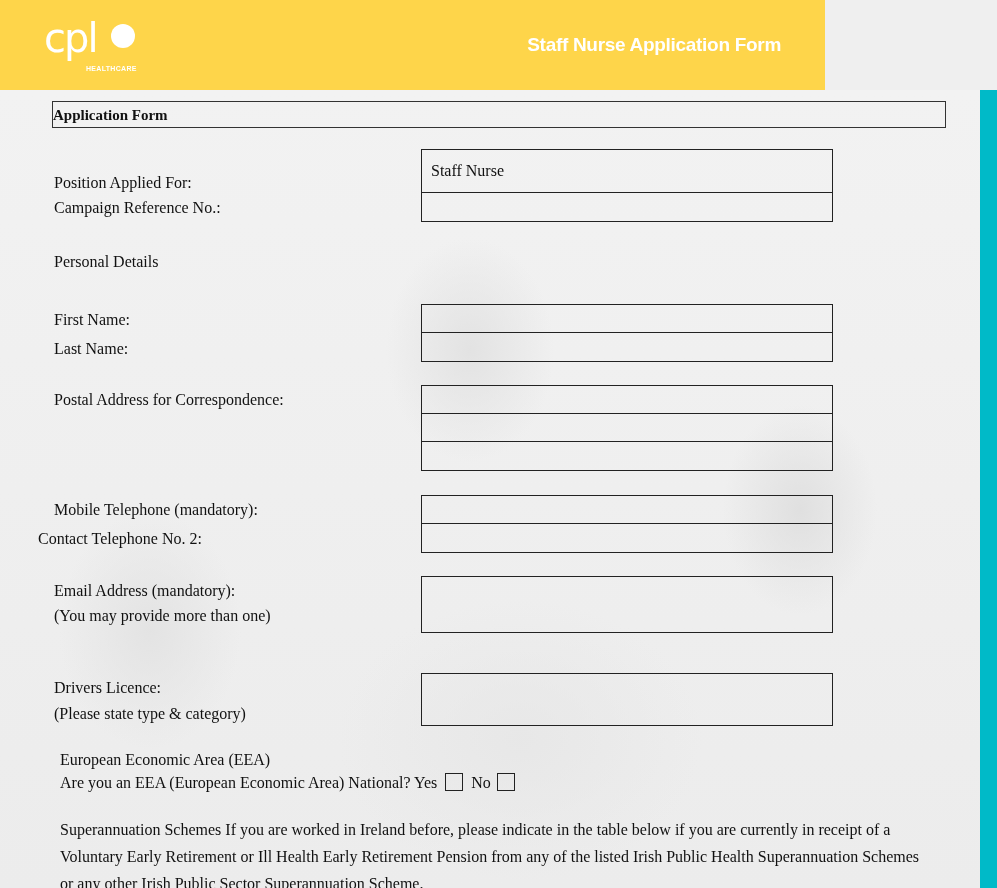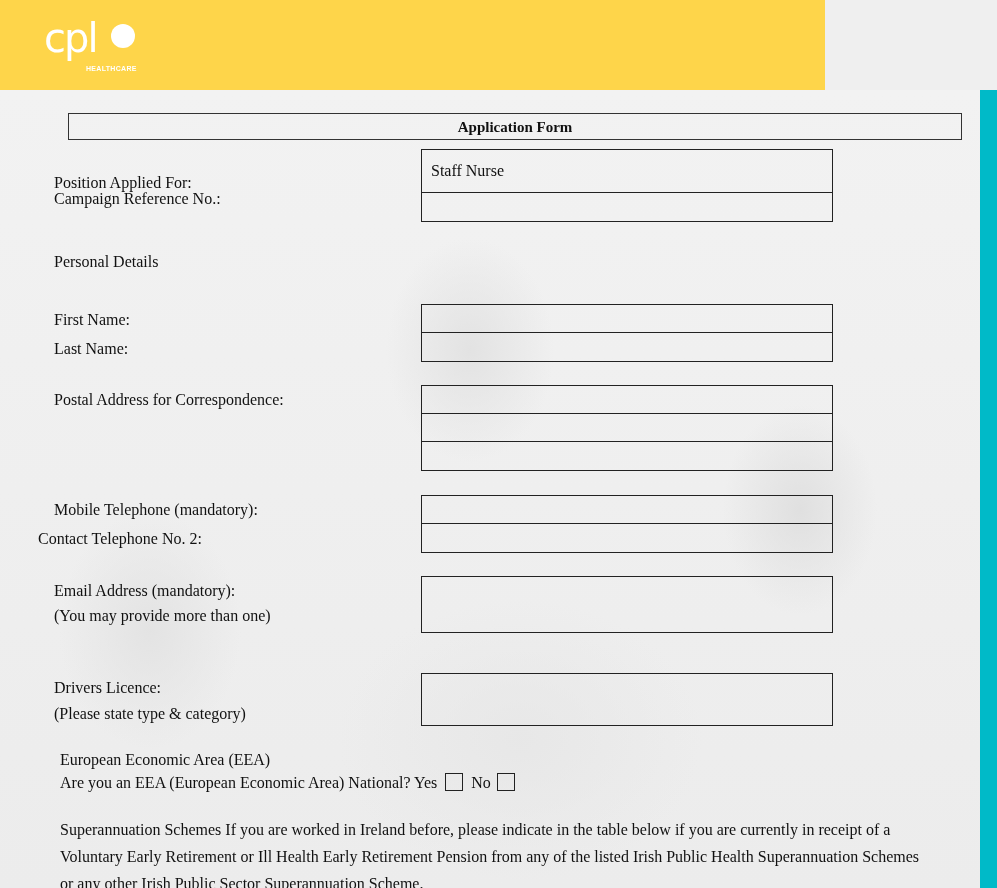--- a/index.html
+++ b/index.html
@@ -12,47 +12,48 @@
       radial-gradient(ellipse 260px 200px at 520px 650px, rgba(230,230,230,0.8), rgba(0,0,0,0) 70%),
       linear-gradient(180deg,#f2f2f2,#ececec);
   }
   .header { position:absolute; left:0; top:0; width:825px; height:90px; background:#fed54a; }
   .logo { position:absolute; left:44px; top:18px; color:#fff; }
   .logo-text { font-family:"DejaVu Sans","Liberation Sans",sans-serif; font-size:40px; line-height:40px; letter-spacing:-2px; font-weight:normal; }
   .logo-dot { position:absolute; left:67px; top:6px; width:24px; height:24px; border-radius:50%; background:#fff; }
   .logo-sub { position:absolute; left:42px; top:47px; font-family:"Liberation Sans",sans-serif; font-size:7px; font-weight:bold; letter-spacing:0.3px; white-space:nowrap; }
   .header-title { position:absolute; right:44px; top:34px; color:#fff; font-family:"Liberation Sans",sans-serif; font-weight:bold; font-size:19px; letter-spacing:-0.3px; }
   .teal { position:absolute; left:980px; top:90px; width:17px; height:798px; background:#00bac8; }
-  .title-box { position:absolute; left:52px; top:113px; width:892px; height:25px; border:1.5px solid #333; text-align:center; font-weight:bold; font-size:15px; line-height:26px; font-family:"Liberation Serif",serif;margin-left:16px; }
+  .title-box { position:absolute; left:52px; top:101px; width:892px; height:25px; border:1.5px solid #333; text-align:left; font-weight:bold; font-size:15px; line-height:26px; font-family:"Liberation Serif",serif; }
   .lbl { position:absolute; font-family:"Liberation Serif",serif; font-size:16px; white-space:nowrap; }
   .b { font-weight:normal; }
   .box { position:absolute; left:421px; width:410px; border:1.5px solid #222; }
   .cell { height:28px; border-bottom:1.5px solid #222; box-sizing:border-box; }
   .cell:last-child { border-bottom:none; }
   .chk { display:inline-block; width:16px; height:16px; border:1.5px solid #222; vertical-align:-3px; margin:0 8px; }
   .para { position:absolute; left:60px; top:816px; width:870px; font-family:"Liberation Serif",serif; font-size:16px; line-height:27px; }
 </style>
 </head>
 <body>
 
 <div class="bg"></div>
 
 <div class="header">
   <div class="logo">
     <span class="logo-text">cpl</span>
     <span class="logo-dot"></span>
     <span class="logo-sub">HEALTHCARE</span>
   </div>
+  <div class="header-title">Staff Nurse Application Form</div>
 </div>
 <div class="teal"></div>
 
 <div class="title-box">Application Form</div>
 
 <div class="lbl" style="left:54px;top:174px">Position Applied For:</div>
-<div class="lbl" style="left:54px;top:190px">Campaign Reference No.:</div>
+<div class="lbl" style="left:54px;top:199px">Campaign Reference No.:</div>
 <div class="box" style="top:149px">
   <div class="cell b" style="height:43px;padding:12px 0 0 9px;font-size:16px;font-family:'Liberation Serif',serif">Staff Nurse</div>
   <div class="cell"></div>
 </div>
 
 <div class="lbl b" style="left:54px;top:253px">Personal Details</div>
 
 <div class="lbl" style="left:54px;top:311px">First Name:</div>
 <div class="lbl" style="left:54px;top:340px">Last Name:</div>
 <div class="box" style="top:304px">

